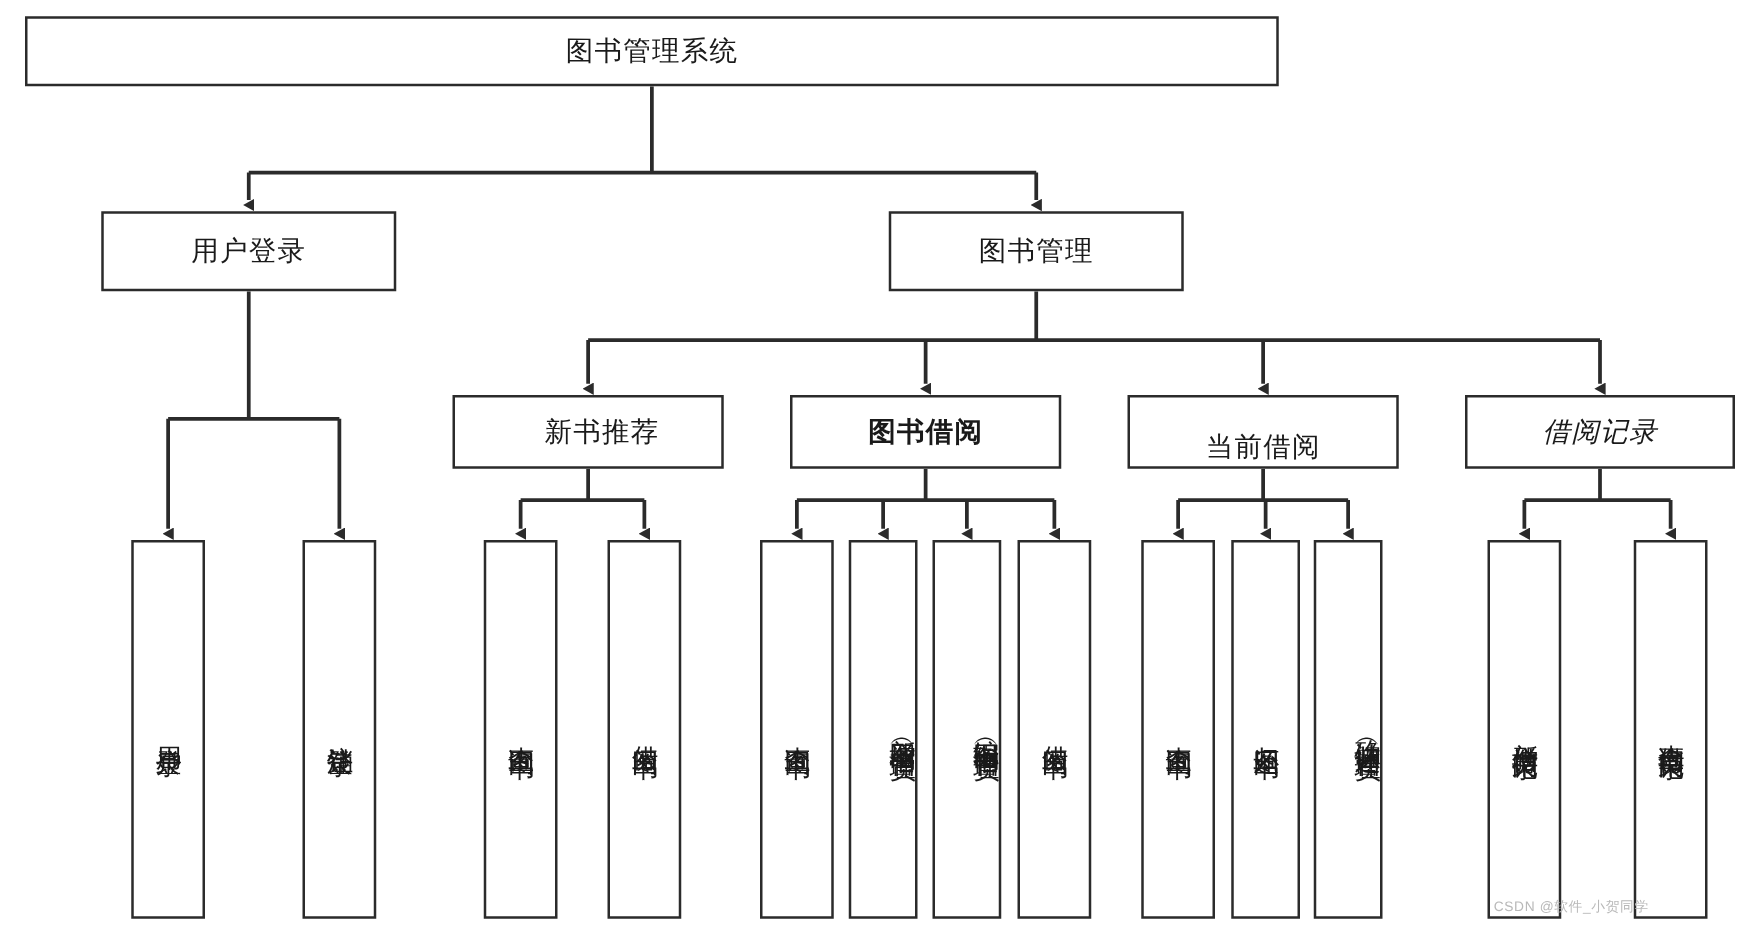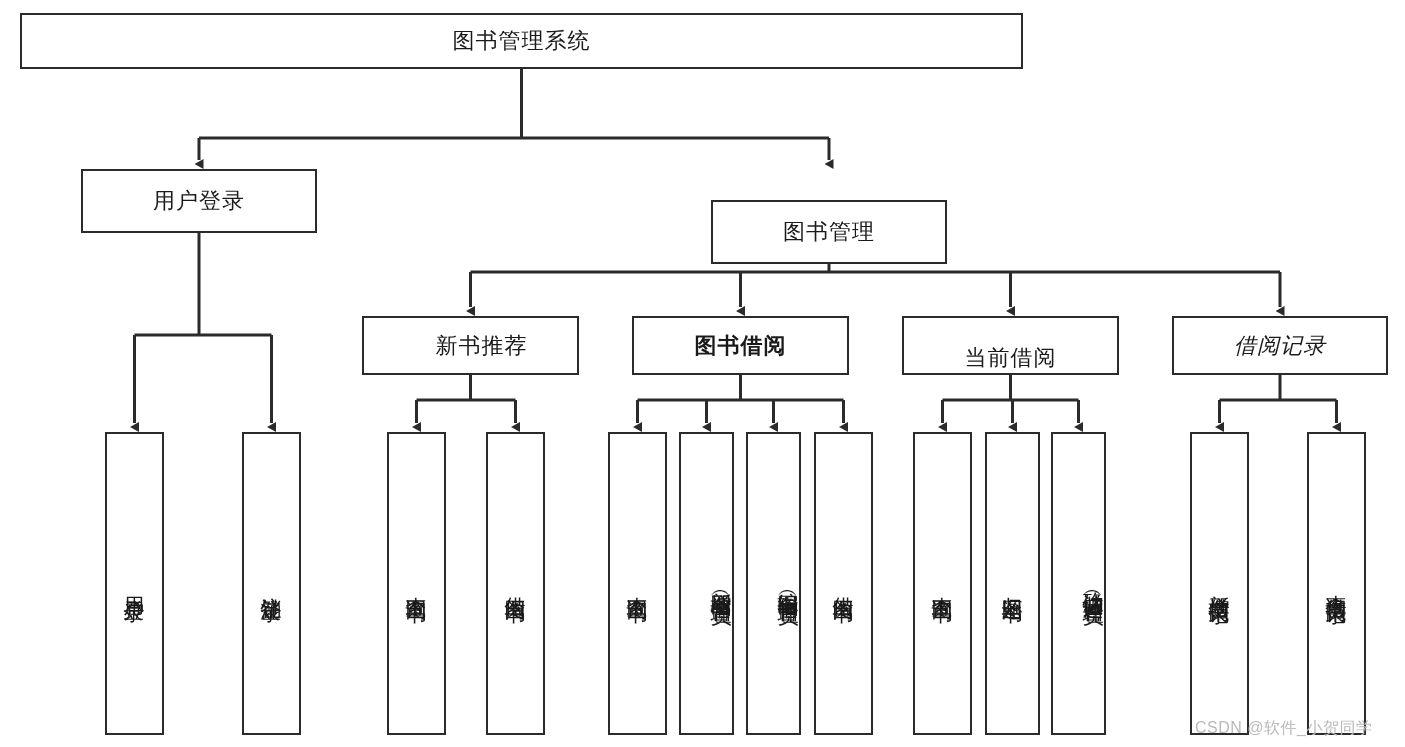--- a/index.html
+++ b/index.html
@@ -47,21 +47,21 @@
     padding-top: 6px;
     padding-bottom: 6px;
     align-items: flex-start;
     justify-content: center;
   }
   .node.vert.centered {
     align-items: center;
   }
   .watermark {
     position: absolute;
-    font-size: 16px;
+    font-size: 11px;
     color: #b9b9b9;
     white-space: nowrap;
     letter-spacing: 0.5px;
   }
 </style>
 </head>
 <body>
 
 <div id="canvas">
   <svg id="edges" viewBox="0 0 1405 747" xmlns="http://www.w3.org/2000/svg">
@@ -107,21 +107,21 @@
       </g>
   </svg>
 
   <div id="nodes">
       <div class="node horiz" style="left: 20px; top: 13px; width: 1003px; height: 56px;">
         <span>图书管理系统</span>
       </div>
       <div class="node horiz" style="left: 81px; top: 169px; width: 236px; height: 64px;">
         <span>用户登录</span>
       </div>
-      <div class="node horiz" style="left: 711px; top: 169px; width: 236px; height: 64px; margin-top: 31px;">
+      <div class="node horiz" style="left: 711px; top: 169px; width: 236px; height: 64px;">
         <span>图书管理</span>
       </div>
       <div class="node horiz" style="left: 362px; top: 316px; width: 217px; height: 59px; padding-left: 22px;">
         <span>新书推荐</span>
       </div>
       <div class="node horiz" style="left: 632px; top: 316px; width: 217px; height: 59px; font-weight: bold;">
         <span>图书借阅</span>
       </div>
       <div class="node horiz" style="left: 902px; top: 316px; width: 217px; height: 59px; align-items: flex-end;">
         <span>当前借阅</span>

